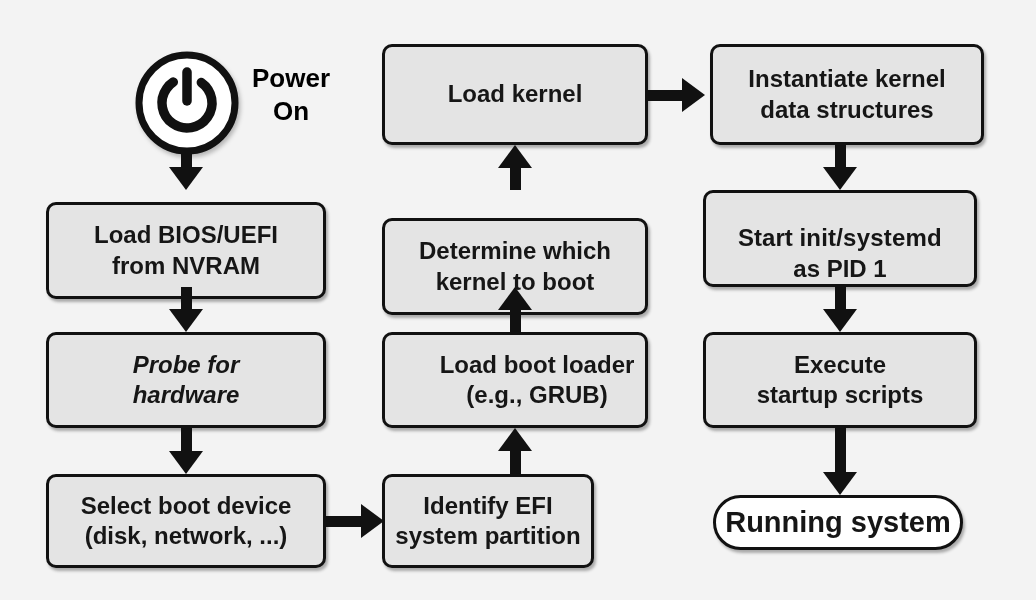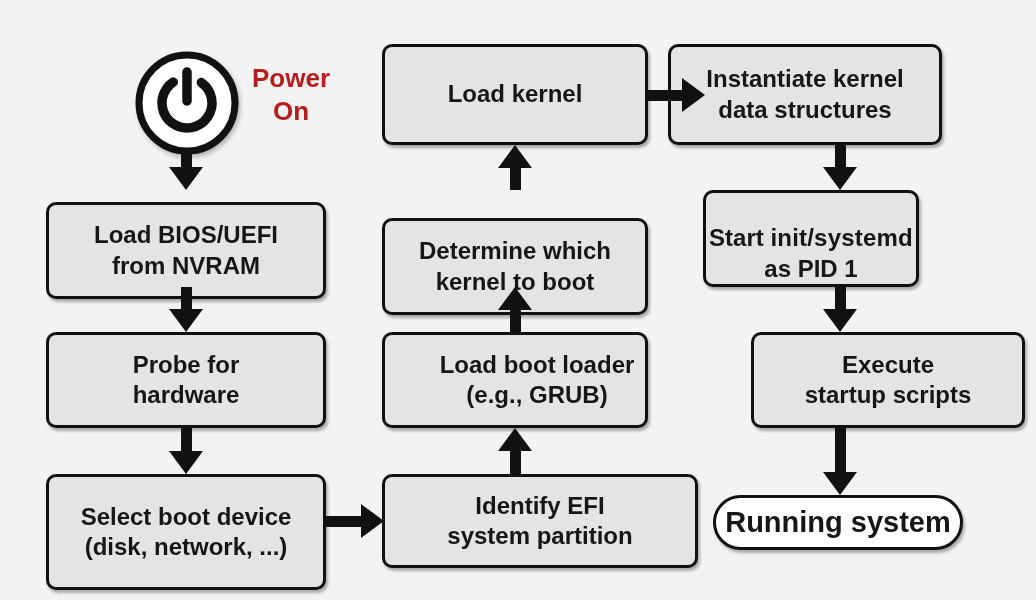--- a/index.html
+++ b/index.html
@@ -45,21 +45,21 @@
     border-radius: 28px;
     font-size: 29px;
   }
   .power-label {
     position: absolute;
     left: 243px; top: 62px;
     width: 96px;
     text-align: center;
     font-size: 26px;
     font-weight: bold;
-    color: #b91c1c;
+    color: #000000;
     line-height: 1.25;
     white-space: pre-line;
   }
   .power-icon-wrap {
     position: absolute;
     left: 132px; top: 48px;
     width: 110px; height: 110px;
     filter: drop-shadow(2px 3px 2px rgba(0,0,0,0.25));
   }
   
@@ -100,39 +100,39 @@
       <circle cx="55" cy="55" r="48" fill="#ffffff" stroke="#111" stroke-width="7"></circle>
       <circle cx="55" cy="55" r="25" fill="none" stroke="#111" stroke-width="9.5" stroke-linecap="round" stroke-dasharray="126.5 30.5" transform="rotate(-55 55 55)"></circle>
       <line x1="55" y1="24" x2="55" y2="53" stroke="#111" stroke-width="9.5" stroke-linecap="round"></line>
     </svg>
   </div>
   <div class="power-label">Power
 On</div>
 
   <div class="node" style="left:46px; top:190px; width:280px; height:97px;margin-top:12px;">Load BIOS/UEFI
 from NVRAM</div>
-  <div class="node" style="left:46px; top:332px; width:280px; height:96px;">Probe for
+  <div class="node" style="left:46px; top:332px; width:280px; height:96px;font-style:italic;">Probe for
 hardware</div>
-  <div class="node" style="left:46px; top:474px; width:280px; height:116px;text-align:center;">Select boot device
+  <div class="node" style="left:46px; top:474px; width:280px; height:94px;text-align:center;">Select boot device
 (disk, network, ...)</div>
 
   <div class="node" style="left:382px; top:44px; width:266px; height:101px;">Load kernel</div>
   <div class="node" style="left:382px; top:190px; width:266px; height:97px;margin-top:28px;">Determine which
 kernel to boot</div>
   <div class="node" style="left:382px; top:332px; width:266px; height:96px;padding-left:44px;">Load boot loader
 (e.g., GRUB)</div>
-  <div class="node" style="left:382px; top:474px; width:316px; height:94px;">Identify EFI
+  <div class="node" style="left:382px; top:474px; width:212px; height:94px;">Identify EFI
 system partition</div>
 
-  <div class="node" style="left:668px; top:44px; width:274px; height:101px;">Instantiate kernel
+  <div class="node" style="left:710px; top:44px; width:274px; height:101px;">Instantiate kernel
 data structures</div>
-  <div class="node" style="left:703px; top:190px; width:216px; height:97px;"><span>
+  <div class="node" style="left:703px; top:190px; width:274px; height:97px;"><span>
     <span>Start </span><span class="em">init/systemd</span><span>
 as PID 1</span></span></div>
-  <div class="node" style="left:703px; top:332px; width:274px; height:96px;margin-left:48px;">Execute
+  <div class="node" style="left:703px; top:332px; width:274px; height:96px;">Execute
 startup scripts</div>
   <div class="node terminal" style="left:713px; top:495px; width:250px; height:55px;">Running system</div>
 
   <div class="arrow v down" style="left:169px; top:150px; height:40px;">
     <i class="stem"></i>
       <i class="head"></i>
   </div>
   <div class="arrow v down" style="left:169px; top:287px; height:45px;">
     <i class="stem"></i>
       <i class="head"></i>

